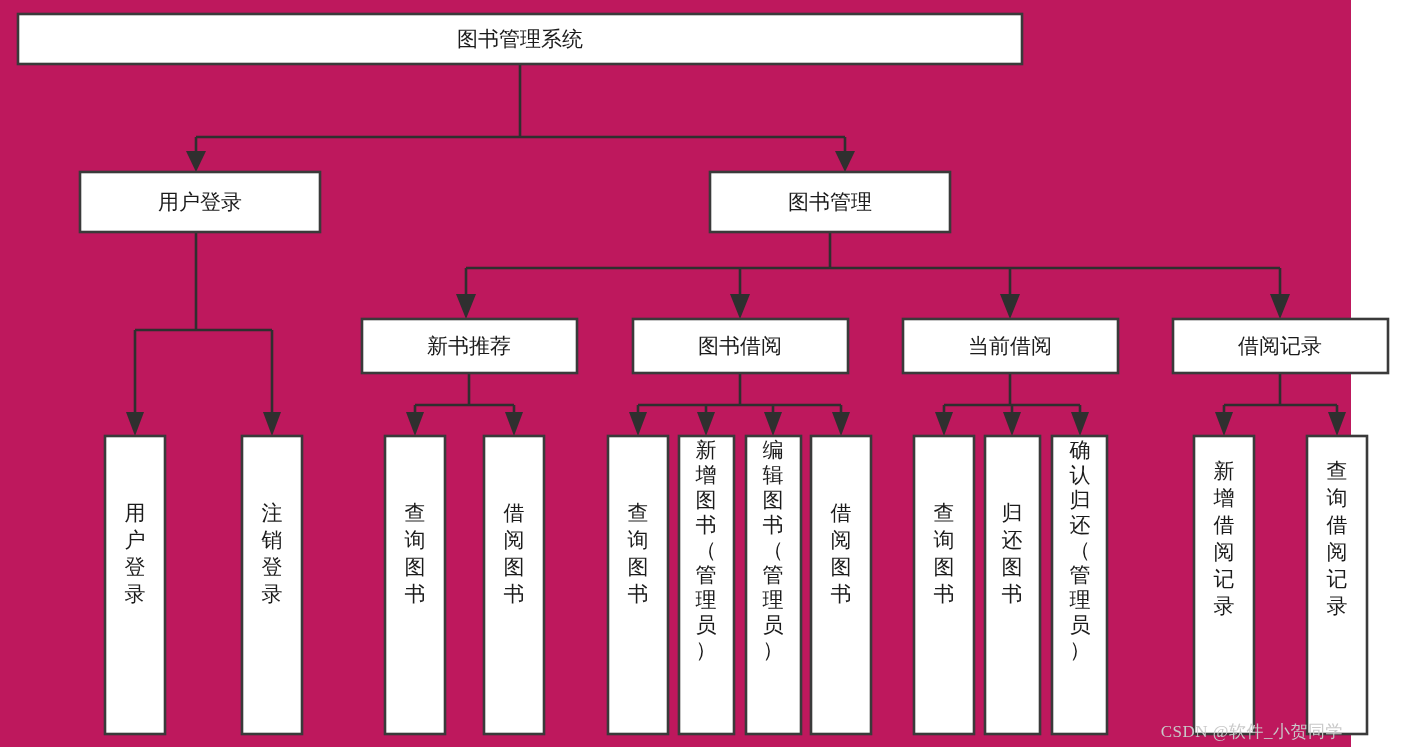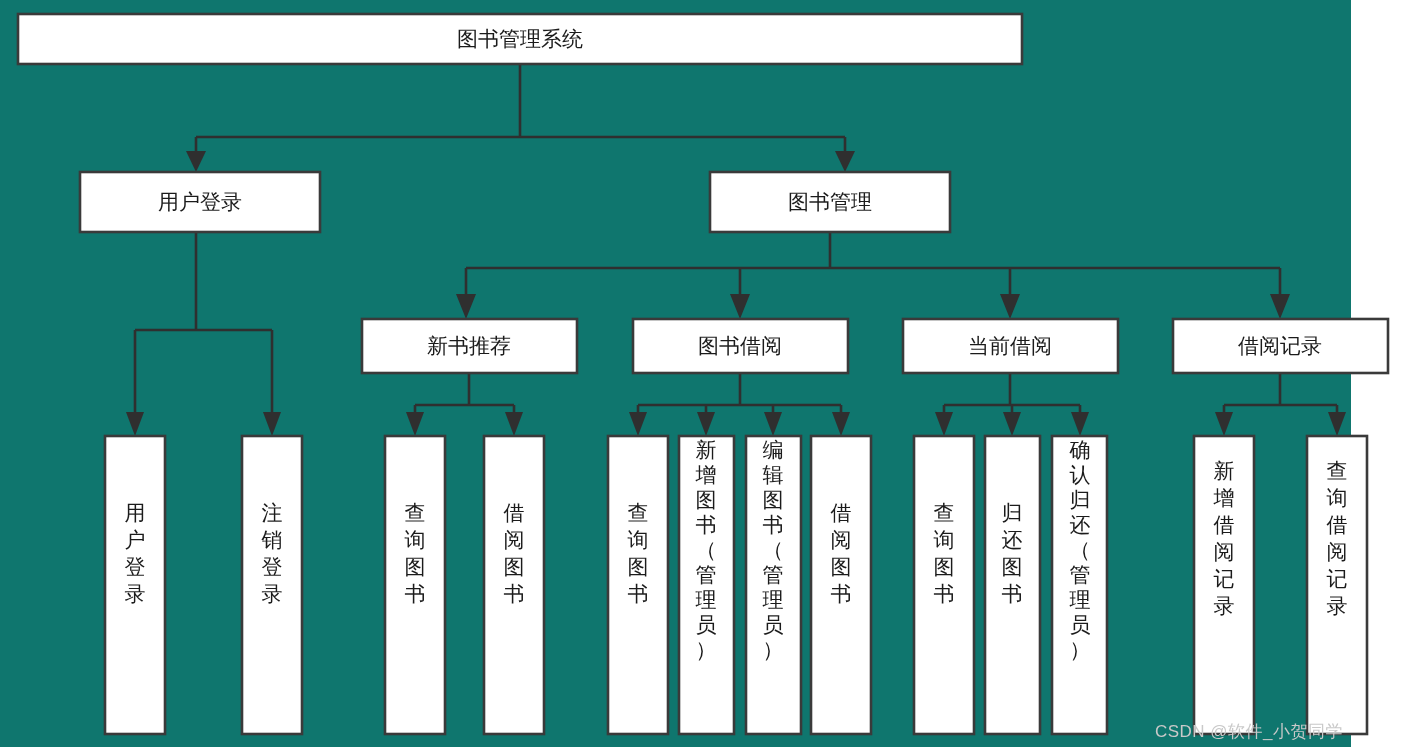--- a/index.html
+++ b/index.html
@@ -11,21 +11,21 @@
   body {
     width: 1405px;
     height: 747px;
     font-family: "Liberation Sans", "DejaVu Sans", sans-serif;
     overflow: hidden;
   }
   #diagram-root {
     position: relative;
     width: 1351px;
     height: 747px;
-    background: #0f766e;
+    background: #be185d;
   }
   svg#tree-svg {
     position: absolute;
     left: 0;
     top: 0;
     width: 1405px;
     height: 747px;
     display: block;
   }
   .node-box {
@@ -53,21 +53,21 @@
     stroke-linecap: butt;
   }
   .arrow-head {
     fill: #2f2f2f;
     stroke: none;
   }
   .watermark {
     position: absolute;
     right: 8px;
     bottom: 4px;
-    font-family: Liberation Sans, sans-serif;
+    font-family: Liberation Serif, serif;
     font-size: 17px;
     color: #c9c9c9;
     letter-spacing: 0.5px;
     white-space: nowrap;
     user-select: none;
   }
 </style>
 </head>
 <body>
 

